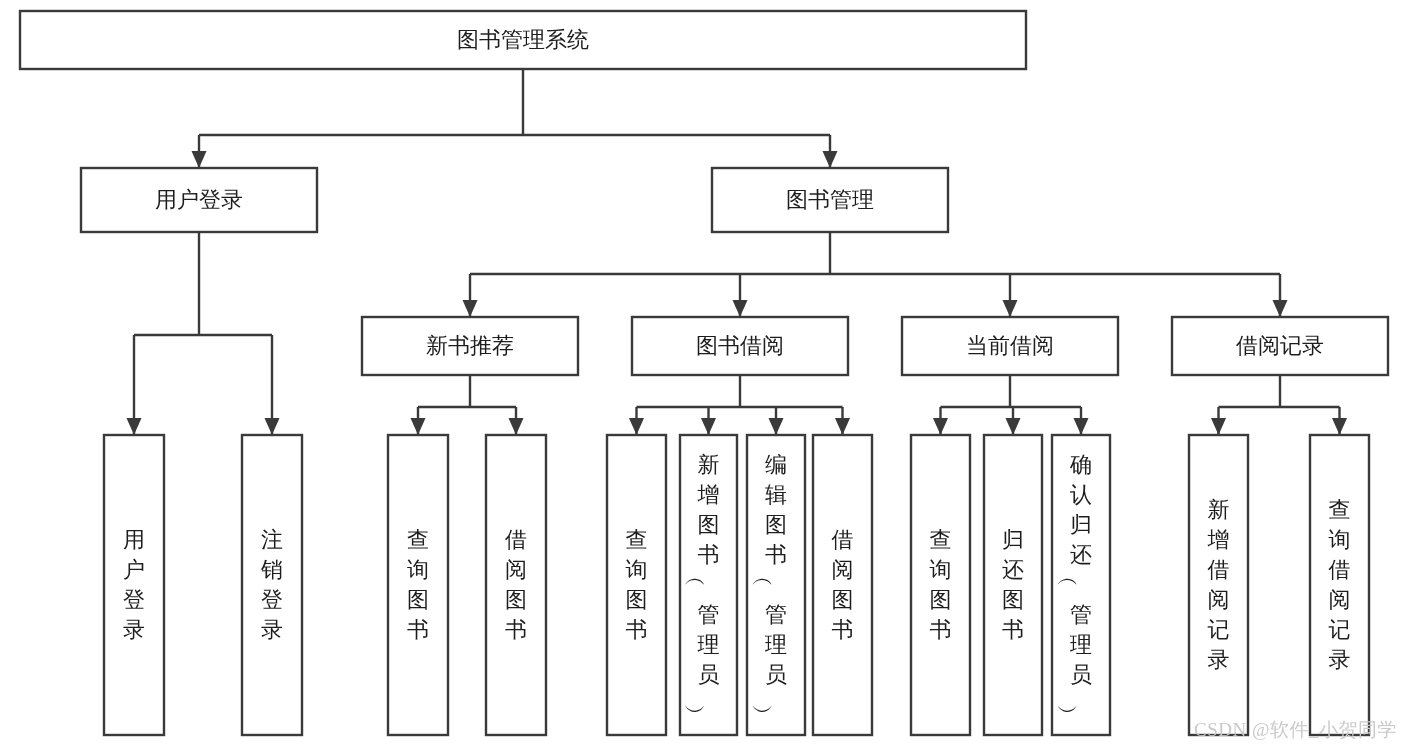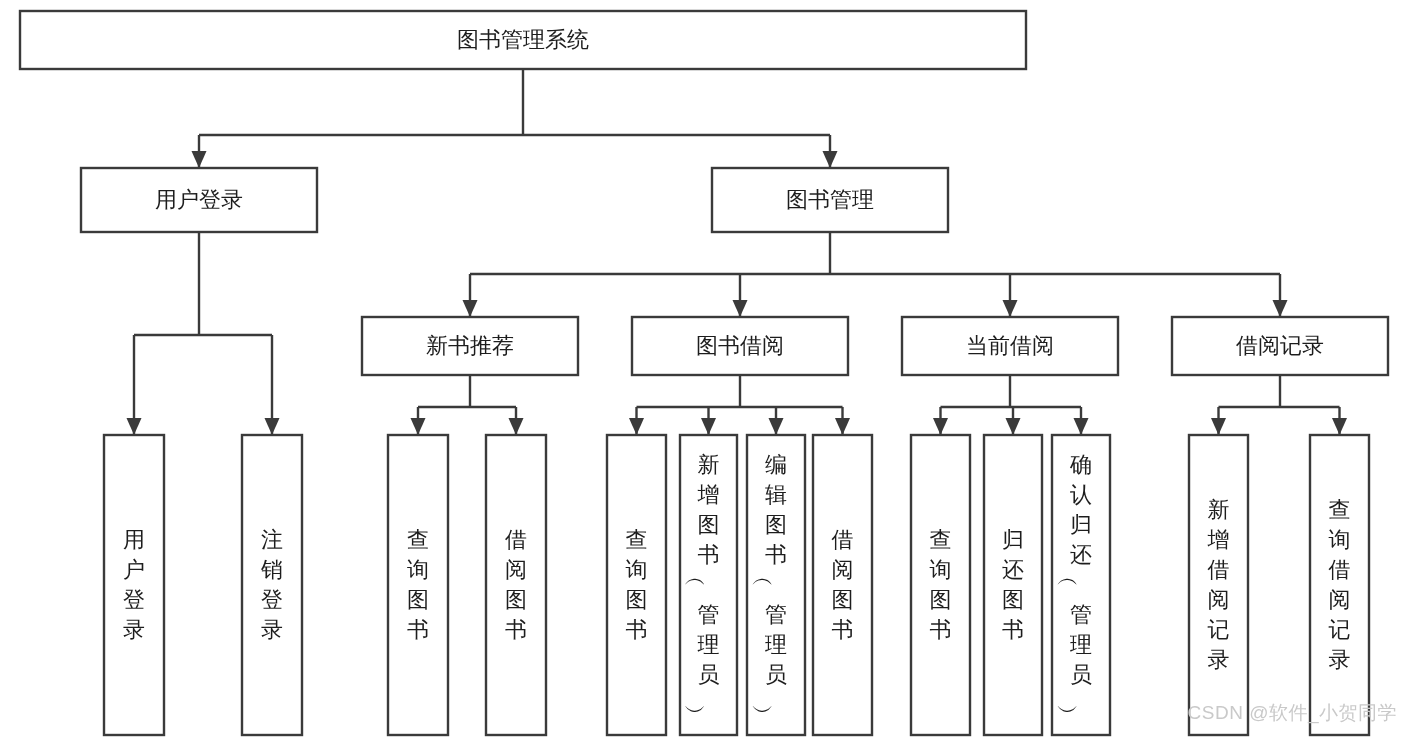--- a/index.html
+++ b/index.html
@@ -50,22 +50,22 @@
   }
   .node-label-vertical {
     fill: #1d1d1d;
     font-family: "Liberation Sans", "DejaVu Sans", sans-serif;
     font-size: 22px;
     text-anchor: middle;
   }
   .watermark {
     position: absolute;
     right: 8px;
-    bottom: 21px;
-    font-family: Liberation Sans, sans-serif;
+    bottom: 4px;
+    font-family: Liberation Serif, serif;
     font-size: 19px;
     color: #c9c9c9;
     letter-spacing: 0.5px;
     white-space: nowrap;
     user-select: none;
   }
 </style>
 </head>
 <body>
 

